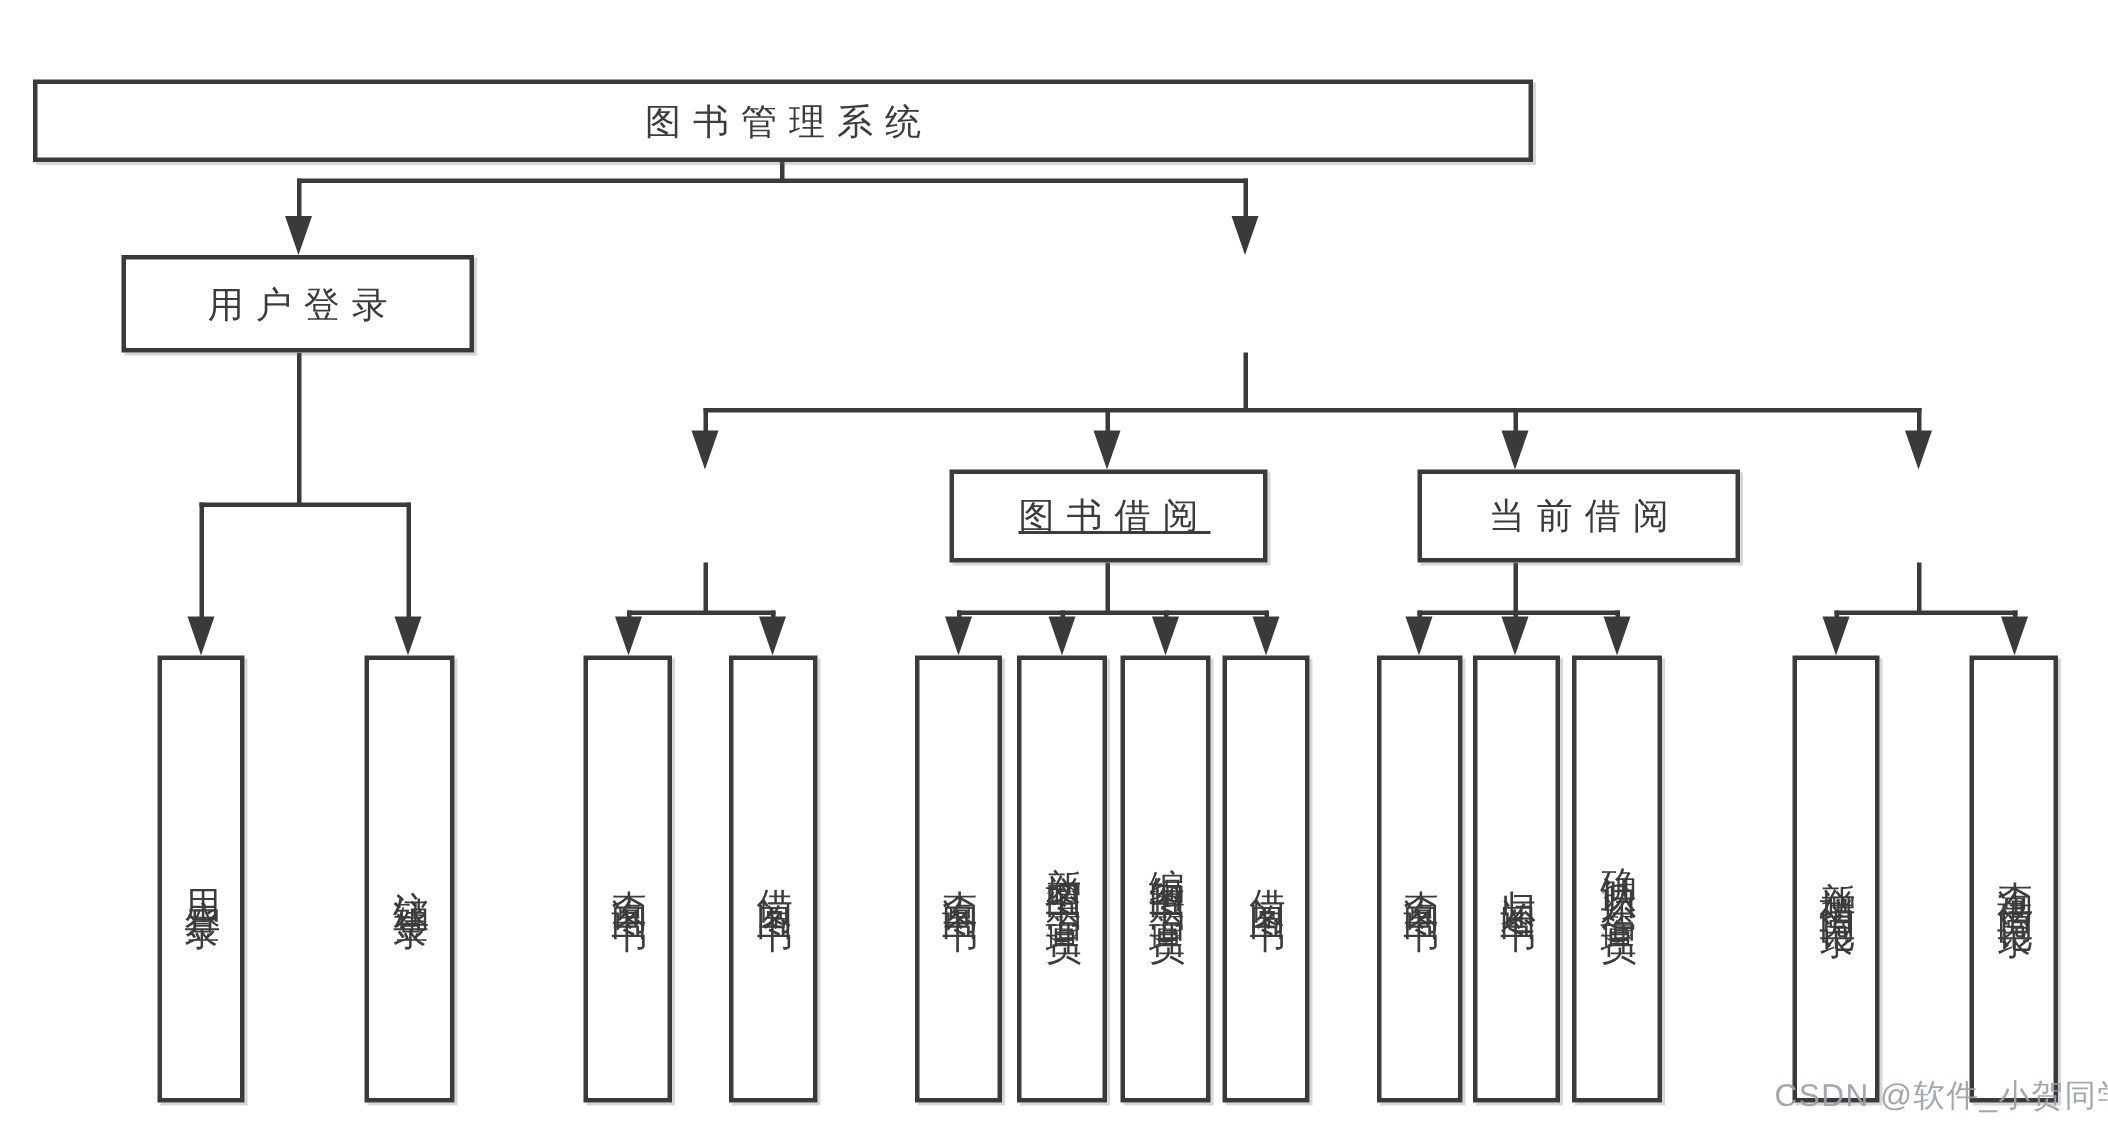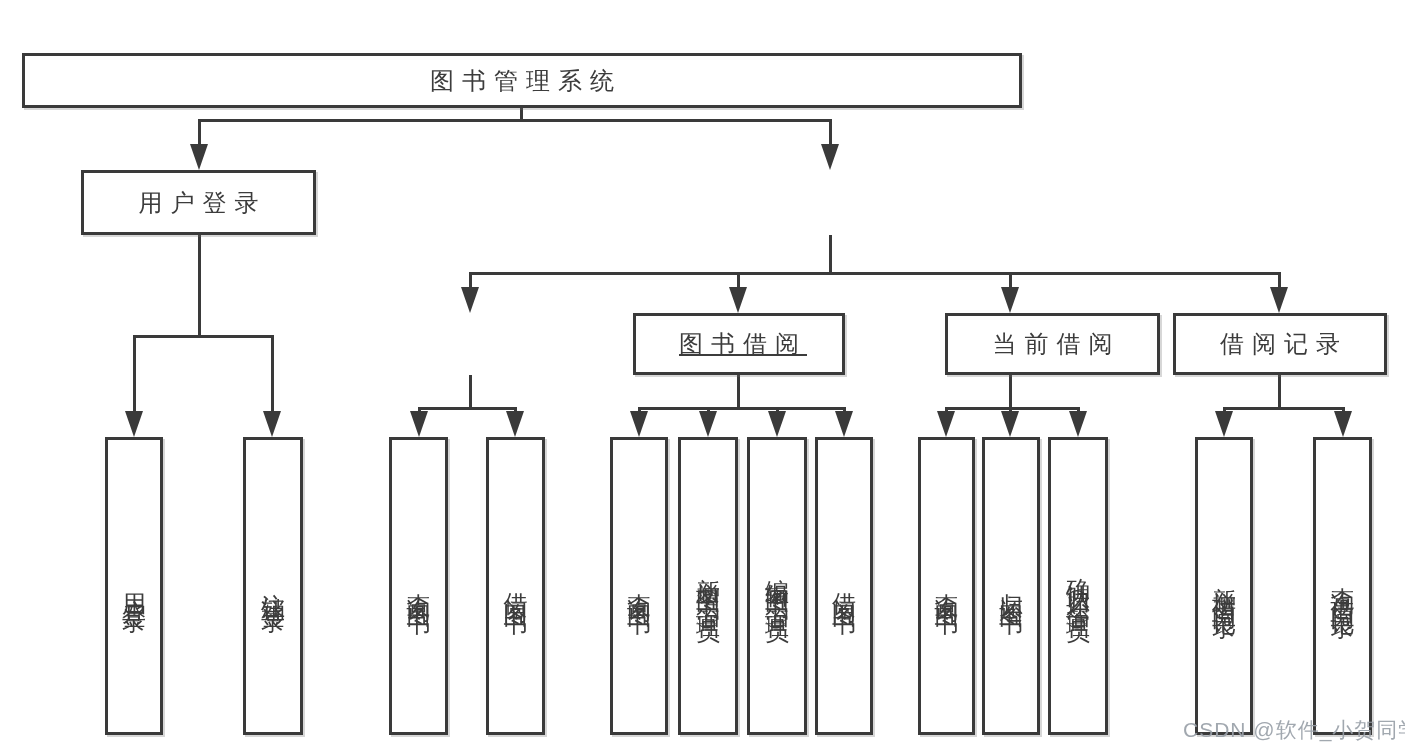--- a/index.html
+++ b/index.html
@@ -117,23 +117,20 @@
   <div class="box" style="left:81px;top:170px;width:235px;height:65px;">
     <span class="hlabel">用户登录</span>
   </div>
 
   <div class="box" style="left:633px;top:313px;width:212px;height:62px;text-decoration:underline;">
     <span class="hlabel">图书借阅</span>
   </div>
   <div class="box" style="left:903px;top:313px;width:215px;height:62px;margin-left:42px;">
     <span class="hlabel">当前借阅</span>
   </div>
-  <div class="box" style="left:1173px;top:313px;width:214px;height:62px;">
-    <span class="hlabel">借阅记录</span>
-  </div>
 
   <div class="box vbox" style="left:105px;top:437px;width:58px;height:298px;">
     <span class="vlabel">用户登录</span>
   </div>
   <div class="box vbox" style="left:243px;top:437px;width:60px;height:298px;">
     <span class="vlabel">注销登录</span>
   </div>
 
   <div class="box vbox" style="left:389px;top:437px;width:59px;height:298px;">
     <span class="vlabel">查询图书</span>

